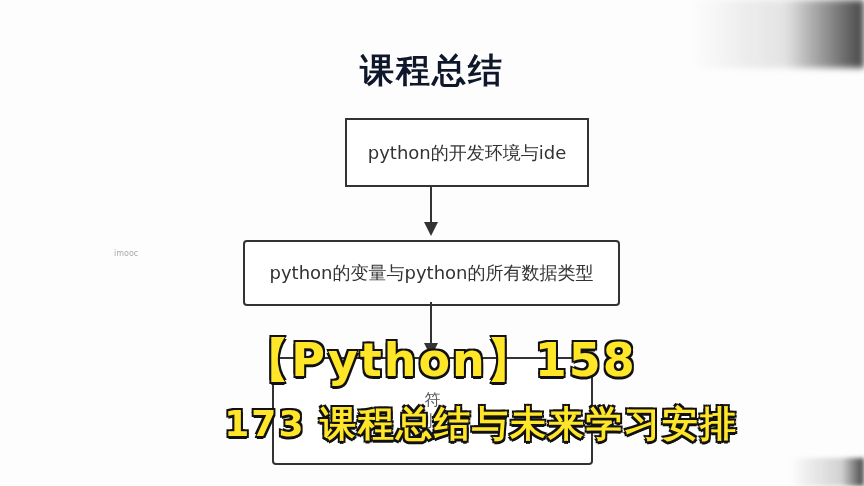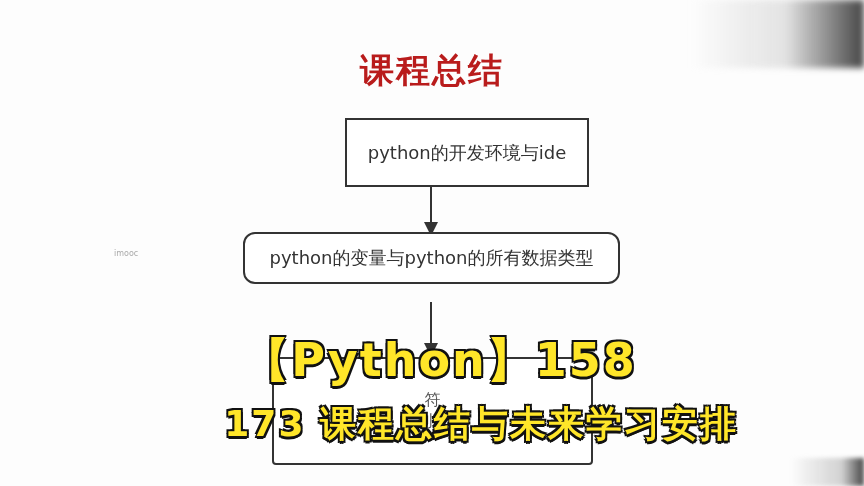--- a/index.html
+++ b/index.html
@@ -1,22 +1,22 @@
 <!DOCTYPE html>
 <html><head>
 <meta charset="utf-8">
 <style>
   html, body { margin:0; padding:0; }
   body { width:864px; height:486px; position:relative; overflow:hidden; background:#fdfdfd; font-family:"DejaVu Sans", sans-serif; }
   .vignette-top { position:absolute; left:690px; top:0; width:174px; height:68px; background:linear-gradient(90deg, rgba(255,255,255,0) 0%, rgba(200,200,200,0.5) 55%, rgba(60,60,60,0.95) 100%); filter:blur(3px); }
   .vignette-bottom { position:absolute; left:790px; top:458px; width:74px; height:28px; background:linear-gradient(90deg, rgba(255,255,255,0) 0%, rgba(180,180,180,0.6) 70%, rgba(50,50,50,0.9) 100%); filter:blur(2px); }
-  .title { position:absolute; left:0; width:864px; top:48px; text-align:center; font-size:34px; font-weight:bold; color:#b91c1c; letter-spacing:2px; }
+  .title { position:absolute; left:0; width:864px; top:48px; text-align:center; font-size:34px; font-weight:bold; color:#0f172a; letter-spacing:2px; }
   .box { position:absolute; border:2px solid #333; background:#fff; display:flex; align-items:center; justify-content:center; font-size:18px; color:#333; box-sizing:border-box; }
   .box1 { left:309px; top:118px; width:244px; height:69px;margin-left:36px; }
-  .box2 { left:243px; top:232px; width:377px; height:52px; border-radius:12px; }
+  .box2 { left:243px; top:240px; width:377px; height:66px; border-radius:4px; }
   .box3 { left:272px; top:357px; width:321px; height:108px; border-radius:4px; flex-direction:column; font-size:16px; color:#555; }
   .line { position:absolute; width:2px; background:#333; }
   .arrowhead { position:absolute; width:0; height:0; border-left:7px solid transparent; border-right:7px solid transparent; border-top:14px solid #333; }
   .watermark { position:absolute; left:114px; top:249px; font-size:8px; color:#aaa; }
   .overlay { position:absolute; left:0; width:864px; text-align:center; font-weight:bold; color:#ffe629; -webkit-text-stroke:2px #111; paint-order:stroke fill; text-shadow:2px 2px 0 #111, -2px 2px 0 #111, 2px -2px 0 #111, -2px -2px 0 #111, 0 3px 0 #111; letter-spacing:2px; }
   .overlay1 { top:330px; font-size:46px; left:30px; width:820px; }
   .overlay2 { top:400px; font-size:36px; left:28px; width:710px; text-align:right; }
 </style>
 </head>
 <body>

